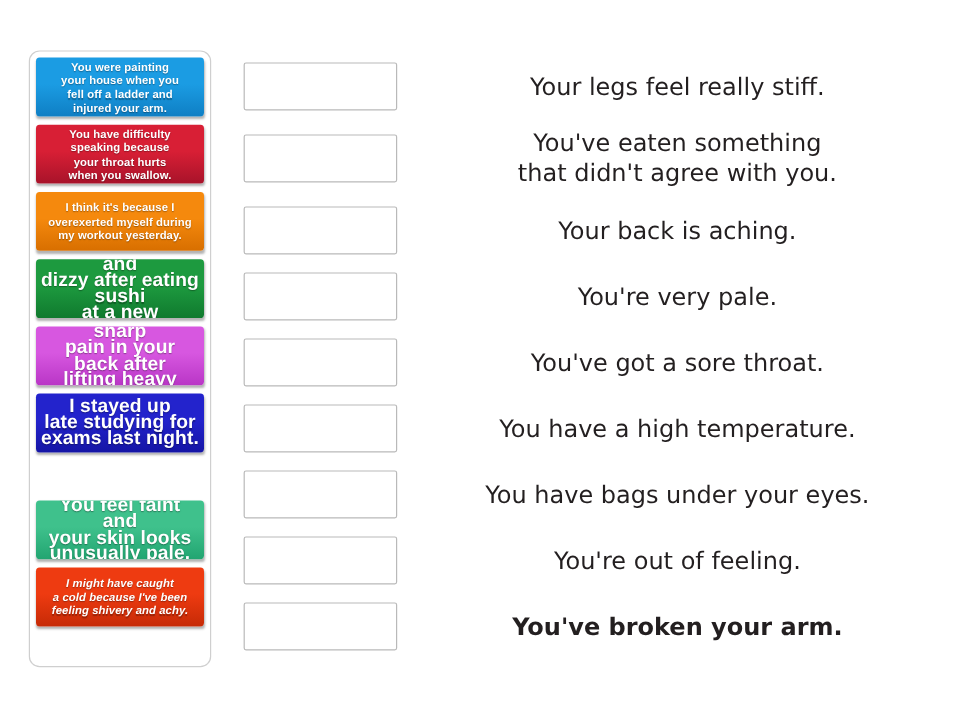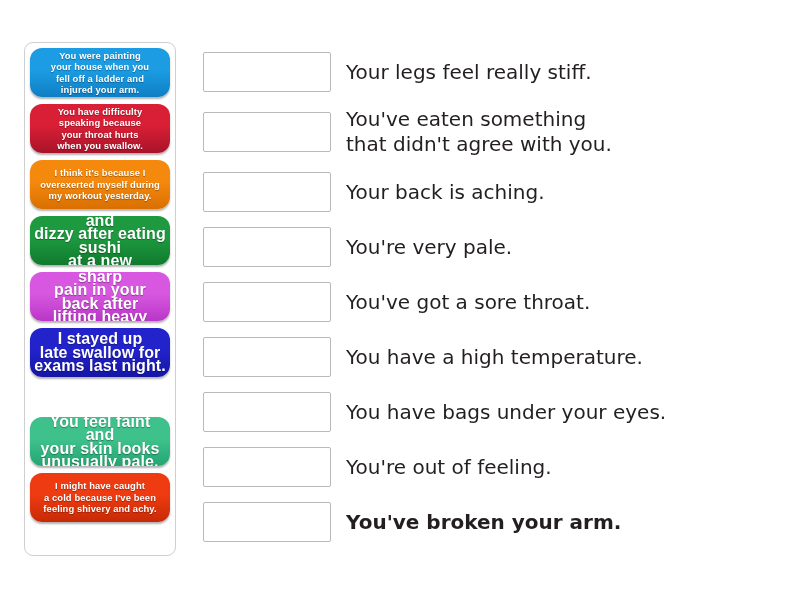--- a/index.html
+++ b/index.html
@@ -32,21 +32,21 @@
     background: #ffffff;
     box-sizing: border-box;
     padding: 5px 5px;
   }
 
   .tile {
     position: relative;
     width: 140px;
     height: 49px;
     margin: 0 auto 7px auto;
-    border-radius: 12px;
+    border-radius: 3px;
     box-sizing: border-box;
     display: flex;
     align-items: center;
     justify-content: flex-start;
     text-align: center;
     color: #ffffff;
     font-weight: bold;
     font-size: 9.4px;
     line-height: 11.4px;
     letter-spacing: 0.1px;
@@ -75,20 +75,21 @@
     position: absolute;
     left: 203px;
     top: 52px;
     width: 580px;
   }
   .row {
     display: flex;
     align-items: center;
     height: 40px;
     margin-bottom: 15px;
+    text-align: center;
   }
   .row:last-child { margin-bottom: 0; font-weight: bold; }
 
   .dropzone {
     width: 128px;
     height: 40px;
     border: 1px solid #b9b9b9;
     border-radius: 2px;
     background: #ffffff;
     box-sizing: border-box;
@@ -136,29 +137,29 @@
 dizzy after eating sushi
 at a new restaurant.</span>
     </div>
     <div class="tile med" id="tile4" style="background: linear-gradient(rgb(215, 87, 224) 0%, rgb(215, 87, 224) 45%, rgb(185, 54, 198) 100%);">
       <span class="tile-text">You experience sharp
 pain in your back after
 lifting heavy furniture.</span>
     </div>
     <div class="tile med" id="tile5" style="background: linear-gradient(rgb(35, 35, 204) 0%, rgb(35, 35, 204) 45%, rgb(21, 21, 165) 100%);">
       <span class="tile-text">I stayed up
-late swallow for
+late studying for
 exams last night.</span>
     </div>
     <div class="tile med" id="tile6" style="background: linear-gradient(rgb(63, 193, 140) 0%, rgb(63, 193, 140) 45%, rgb(34, 165, 113) 100%); margin-top: 40px;">
       <span class="tile-text">You feel faint and
 your skin looks
 unusually pale.</span>
     </div>
-    <div class="tile" id="tile7" style="background: linear-gradient(rgb(238, 59, 17) 0%, rgb(238, 59, 17) 45%, rgb(198, 42, 6) 100%);">
+    <div class="tile" id="tile7" style="background: linear-gradient(rgb(238, 59, 17) 0%, rgb(238, 59, 17) 45%, rgb(198, 42, 6) 100%); font-style: italic;">
       <span class="tile-text">I might have caught
 a cold because I've been
 feeling shivery and achy.</span>
     </div>
   </div>
 
   <div class="rows">
 
     <div class="row">
       <div class="dropzone" title=""></div>

